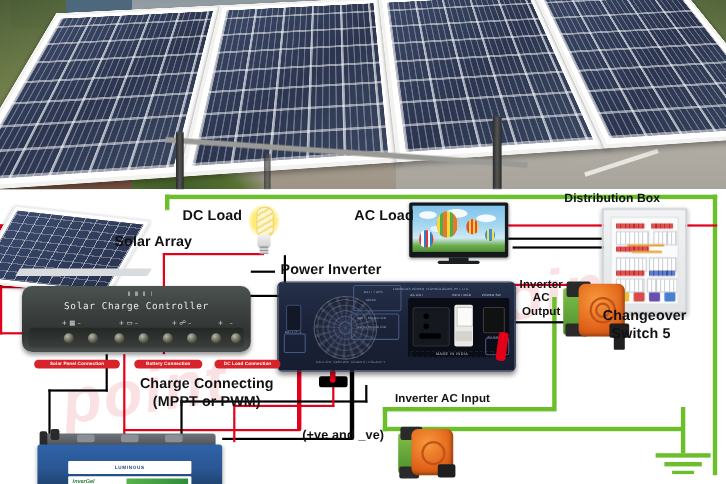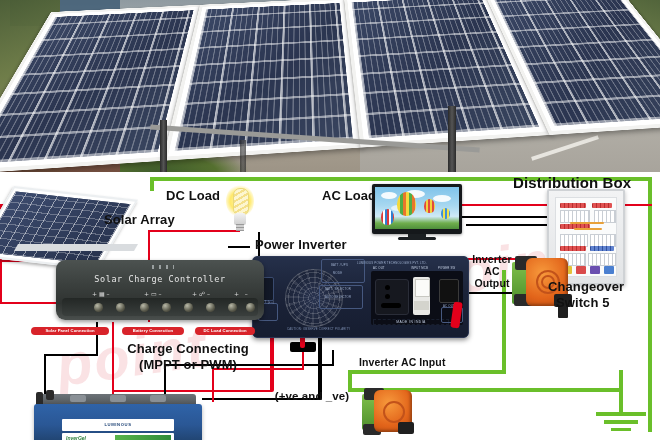--- a/index.html
+++ b/index.html
@@ -83,21 +83,21 @@
      background-image:
        repeating-linear-gradient(90deg,rgba(255,255,255,.5) 0 1px,transparent 1px 11px),
        repeating-linear-gradient(0deg,rgba(255,255,255,.28) 0 1px,transparent 1px 7px),
        linear-gradient(135deg,#3c4b6e,#27324d);}
   .sa-edge{position:absolute;left:2px;top:58px;width:120px;height:7px;background:#d9dcdf;
      transform:skewX(-30deg);}
 
   
   .cc{position:absolute;left:20px;top:88px;width:208px;height:60px;border-radius:9px;
      background:linear-gradient(180deg,#4c5250 0%,#3b403e 40%,#2f3331 72%,#4a4f4d 100%);
-     box-shadow:0 2px 4px rgba(0,0,0,.4);margin-left:36px;}
+     box-shadow:0 2px 4px rgba(0,0,0,.4);}
   .cc-title{position:absolute;left:0;top:14px;width:208px;text-align:center;color:#e8e8e8;
      font-family:"DejaVu Sans Mono",monospace;font-size:8.5px;letter-spacing:.6px;}
   .cc-leds{position:absolute;left:96px;top:5px;width:22px;height:4px;
      background:repeating-linear-gradient(90deg,#9aa0a0 0 2px,transparent 2px 7px);}
   .cc-sym{position:absolute;top:30px;color:#dadada;font-size:6px;font-family:"DejaVu Sans",sans-serif;}
   .cc-strip{position:absolute;left:6px;top:38px;width:196px;height:18px;border-radius:4px;
      background:linear-gradient(180deg,#232725,#3a3f3d);}
   .term{position:absolute;top:43px;width:9px;height:9px;border-radius:50%;
      background:radial-gradient(circle at 35% 30%,#b9b9a8,#5a5a4c 60%,#2e2e26);}
 
@@ -317,21 +317,21 @@
           <div class="balloon" style="left:49px;top:12px;width:11px;height:14px;background:repeating-linear-gradient(90deg,#e24b3c 0 2px,#f4d23c 2px 4px);"></div>
           <div class="balloon" style="left:6px;top:22px;width:13px;height:16px;background:repeating-linear-gradient(90deg,#d93b3b 0 2px,#ffffff 2px 4px,#2f7fd1 4px 6px);"></div>
           <div class="balloon" style="left:66px;top:21px;width:9px;height:11px;background:repeating-linear-gradient(90deg,#3f8fd6 0 2px,#f0e14a 2px 4px);"></div>
         </div>
       </div>
       <div class="tv-stand"></div>
       <div class="tv-foot"></div>
     </div>
     <div class="lbl" style="left:322px;top:17px;font-size:13px;">AC Load</div>
 
-    <div class="lbl" style="left:513px;top:3px;font-size:15px;">Distribution Box</div>
+    <div class="lbl" style="left:513px;top:3px;font-size:11px;">Distribution Box</div>
     <div class="db">
       <div class="db-in">
         <div class="bus" style="left:4px;top:5px;width:26px;"></div>
         <div class="bus" style="left:36px;top:5px;width:20px;"></div>
         <div class="mcbrow" style="left:4px;top:12px;width:28px;"></div>
         <div class="mcbrow" style="left:38px;top:12px;width:20px;"></div>
         <div class="bus" style="left:4px;top:26px;width:30px;"></div>
         <div class="dbwire" style="left:14px;top:24px;width:34px;background:#e8a13a;"></div>
         <div class="dbwire" style="left:18px;top:30px;width:28px;background:#e8a13a;"></div>
         <div class="mcbrow" style="left:4px;top:36px;width:26px;"></div>

